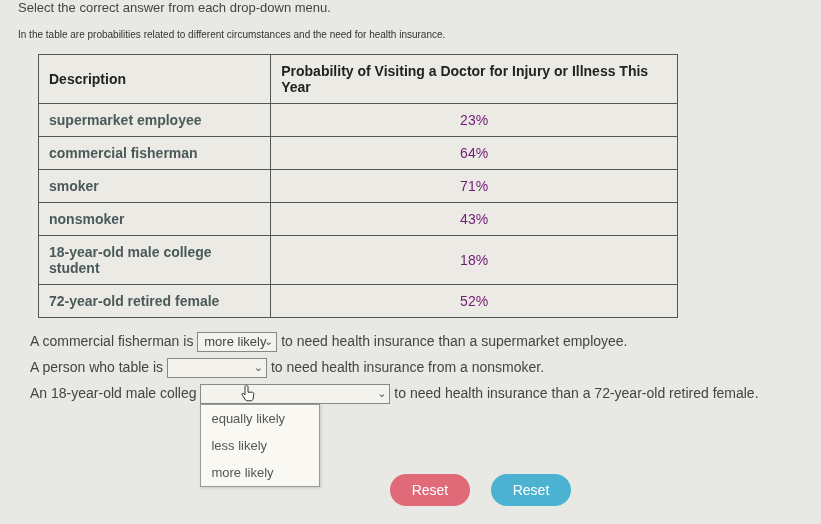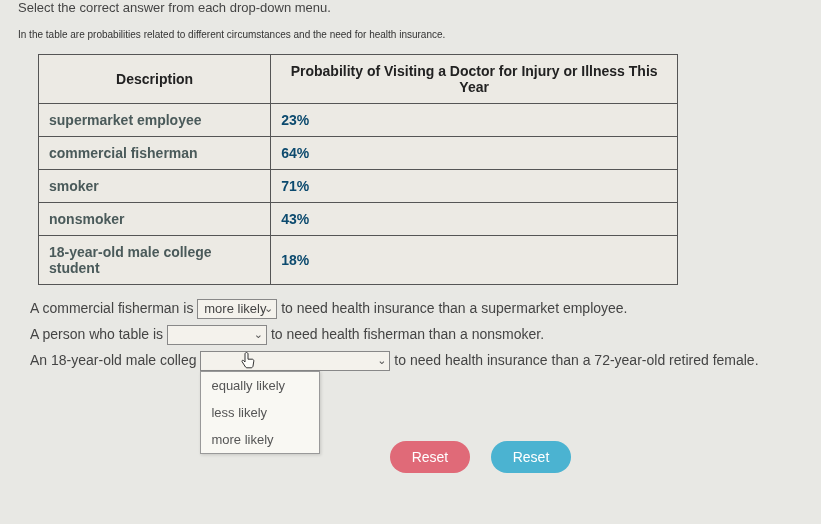--- a/index.html
+++ b/index.html
@@ -30,31 +30,31 @@
       margin-left: 20px;
       background: #eceae4;
     }
     table.main th, table.main td {
       border: 1px solid #555;
       padding: 8px 10px;
       font-size: 14px;
     }
     table.main th {
       font-weight: bold;
-      text-align: center;
+      text-align: left;
       color: #222;
     }
     table.main td.desc {
       color: #4a5a5a;
       font-weight: 600;
     }
     table.main td.prob {
-      text-align: left;
-      color: #0c4a6e;
-      font-weight: 700;
+      text-align: center;
+      color: #701a75;
+      font-weight: 400;
     }
     .statements {
       margin-top: 8px;
       font-size: 14px;
       color: #444;
       margin-left: 12px;
     }
     .statements .line {
       margin-bottom: 6px;
       white-space: nowrap;
@@ -155,20 +155,24 @@
       <td class="prob">71%</td>
     </tr>
     <tr>
       <td class="desc">nonsmoker</td>
       <td class="prob">43%</td>
     </tr>
     <tr>
       <td class="desc">18-year-old male college student</td>
       <td class="prob">18%</td>
     </tr>
+    <tr>
+      <td class="desc">72-year-old retired female</td>
+      <td class="prob">52%</td>
+    </tr>
   </tbody>
 </table>
 
 <div class="statements">
 
   <div class="line">
     <span>A commercial fisherman is </span>
     <span class="dropdown">
       <span>more likely</span>
       <span class="caret">⌄</span>
@@ -177,21 +181,21 @@
   </div>
 
   <div class="line">
     <span>A person who table is </span>
     <span class="dropdown-open-wrap">
       <span class="dropdown empty">
         <span></span>
         <span class="caret">⌄</span>
       </span>
     </span>
-    <span> to need health fisherman than a nonsmoker.</span>
+    <span> to need health insurance from a nonsmoker.</span>
   </div>
 
   <div class="line">
     <span>An 18-year-old male colleg</span>
     <span class="dropdown-open-wrap">
       <span class="dropdown wide">
         <span></span>
         <span class="caret">⌄</span>
       </span>
       <span class="cursor-icon">

